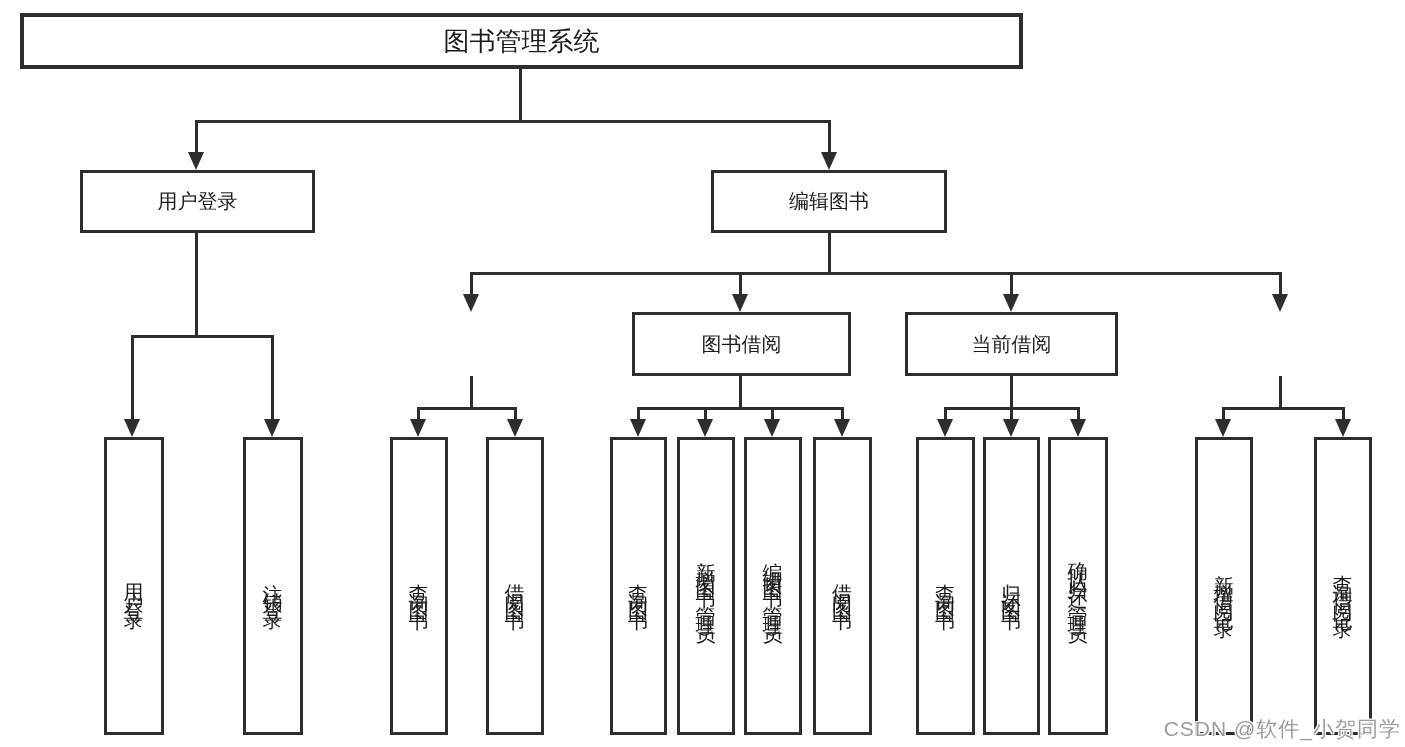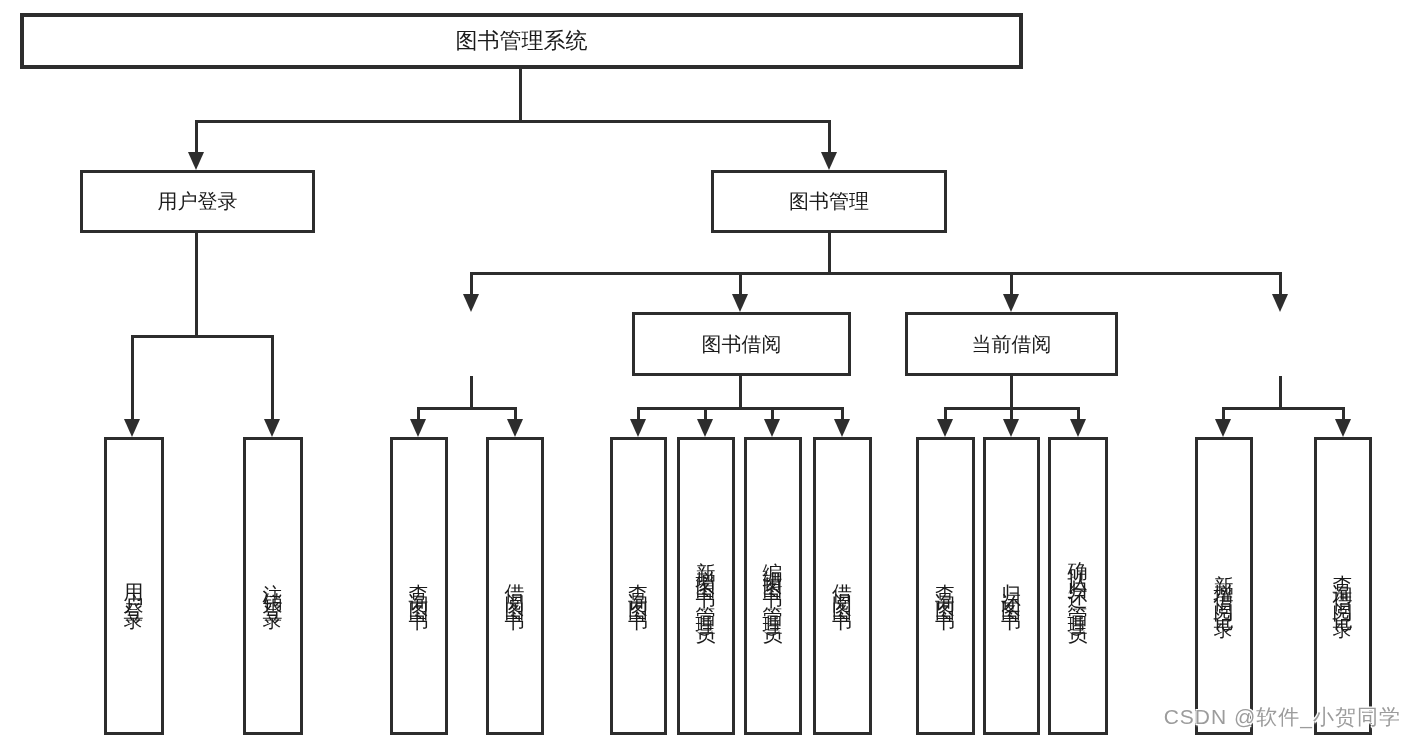--- a/index.html
+++ b/index.html
@@ -6,35 +6,35 @@
   #canvas{
     position:relative;width:1405px;height:747px;background:#ffffff;
     font-family:"Liberation Sans","DejaVu Sans",sans-serif;
     color:#1a1a1a;overflow:hidden;
   }
   .node{
     position:absolute;border:3px solid #2d2d2d;background:#ffffff;
     display:flex;align-items:center;justify-content:center;
     font-size:20px;color:#1a1a1a;box-sizing:border-box;
   }
-  .root{border-width:4px;font-size:22px;}
+  .root{border-width:4px;font-size:26px;}
   .vnode span{
     writing-mode:vertical-rl;text-orientation:mixed;
     letter-spacing:9px;font-size:20px;line-height:1;
   }
   .hline,.vline{position:absolute;background:#2d2d2d;}
   .hline{height:3px;}
   .vline{width:3px;}
   .arrow{
     position:absolute;width:0;height:0;
     border-left:8px solid transparent;border-right:8px solid transparent;
     border-top:18px solid #2d2d2d;
   }
   .watermark{
-    position:absolute;right:4px;bottom:16px;z-index:5;
+    position:absolute;right:4px;bottom:4px;z-index:5;
     font-size:21px;color:#9c9c9c;letter-spacing:1px;
     text-shadow:-1px -1px 0 #fff,1px -1px 0 #fff,-1px 1px 0 #fff,1px 1px 0 #fff,0 2px 2px #fff;
   }
 </style>
 </head>
 <body>
 
 <div id="canvas">
 
   <div class="node root" style="left:20px;top:13px;width:1003px;height:56px;">
@@ -45,21 +45,21 @@
   <div class="hline" style="left:195px;top:120px;width:636px;"></div>
   <div class="vline" style="left:195px;top:120px;height:32px;"></div>
   <div class="arrow" style="left:188px;top:152px;"></div>
   <div class="vline" style="left:828px;top:120px;height:32px;"></div>
   <div class="arrow" style="left:821px;top:152px;"></div>
 
   <div class="node" style="left:80px;top:170px;width:235px;height:63px;">
     <span>用户登录</span>
   </div>
   <div class="node" style="left:711px;top:170px;width:236px;height:63px;">
-    <span>图书管理</span>
+    <span>编辑图书</span>
   </div>
 
   <div class="vline" style="left:195px;top:233px;height:102px;"></div>
   <div class="hline" style="left:131px;top:335px;width:143px;"></div>
   <div class="vline" style="left:131px;top:335px;height:84px;"></div>
   <div class="arrow" style="left:124px;top:419px;"></div>
   <div class="vline" style="left:271px;top:335px;height:84px;"></div>
   <div class="arrow" style="left:264px;top:419px;"></div>
 
   <div class="node vnode" style="left:104px;top:437px;width:60px;height:298px;">

